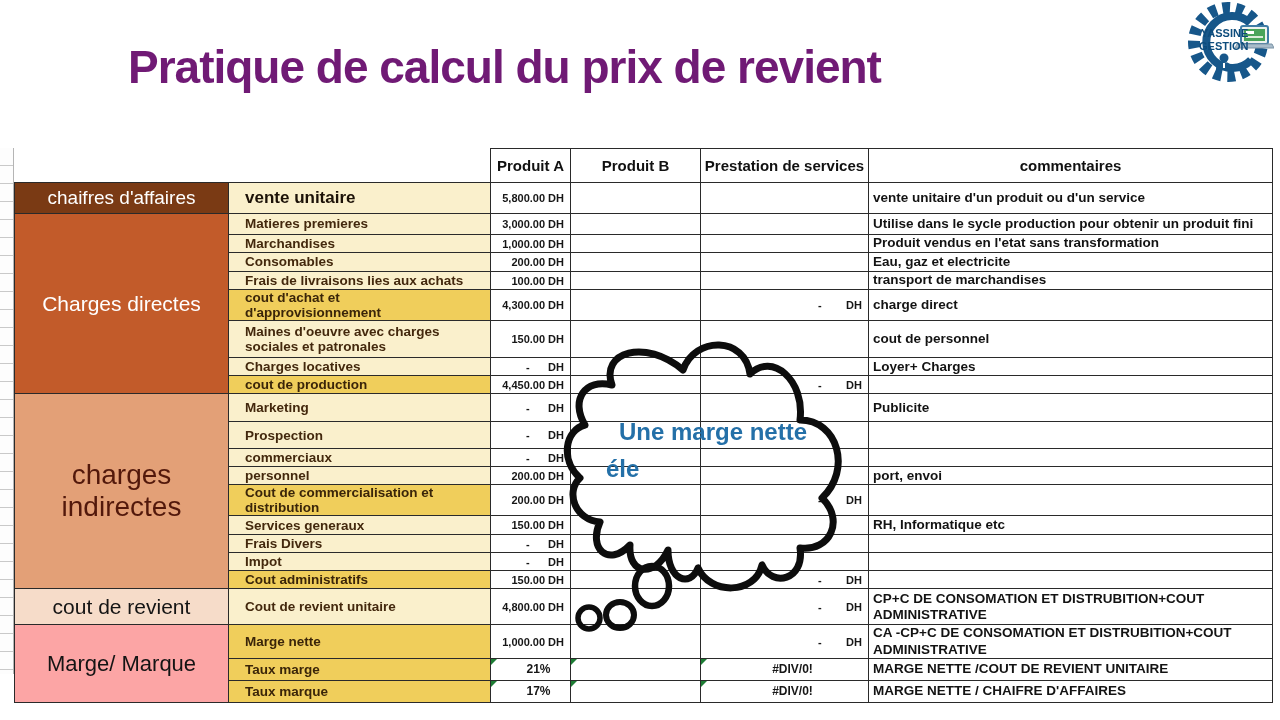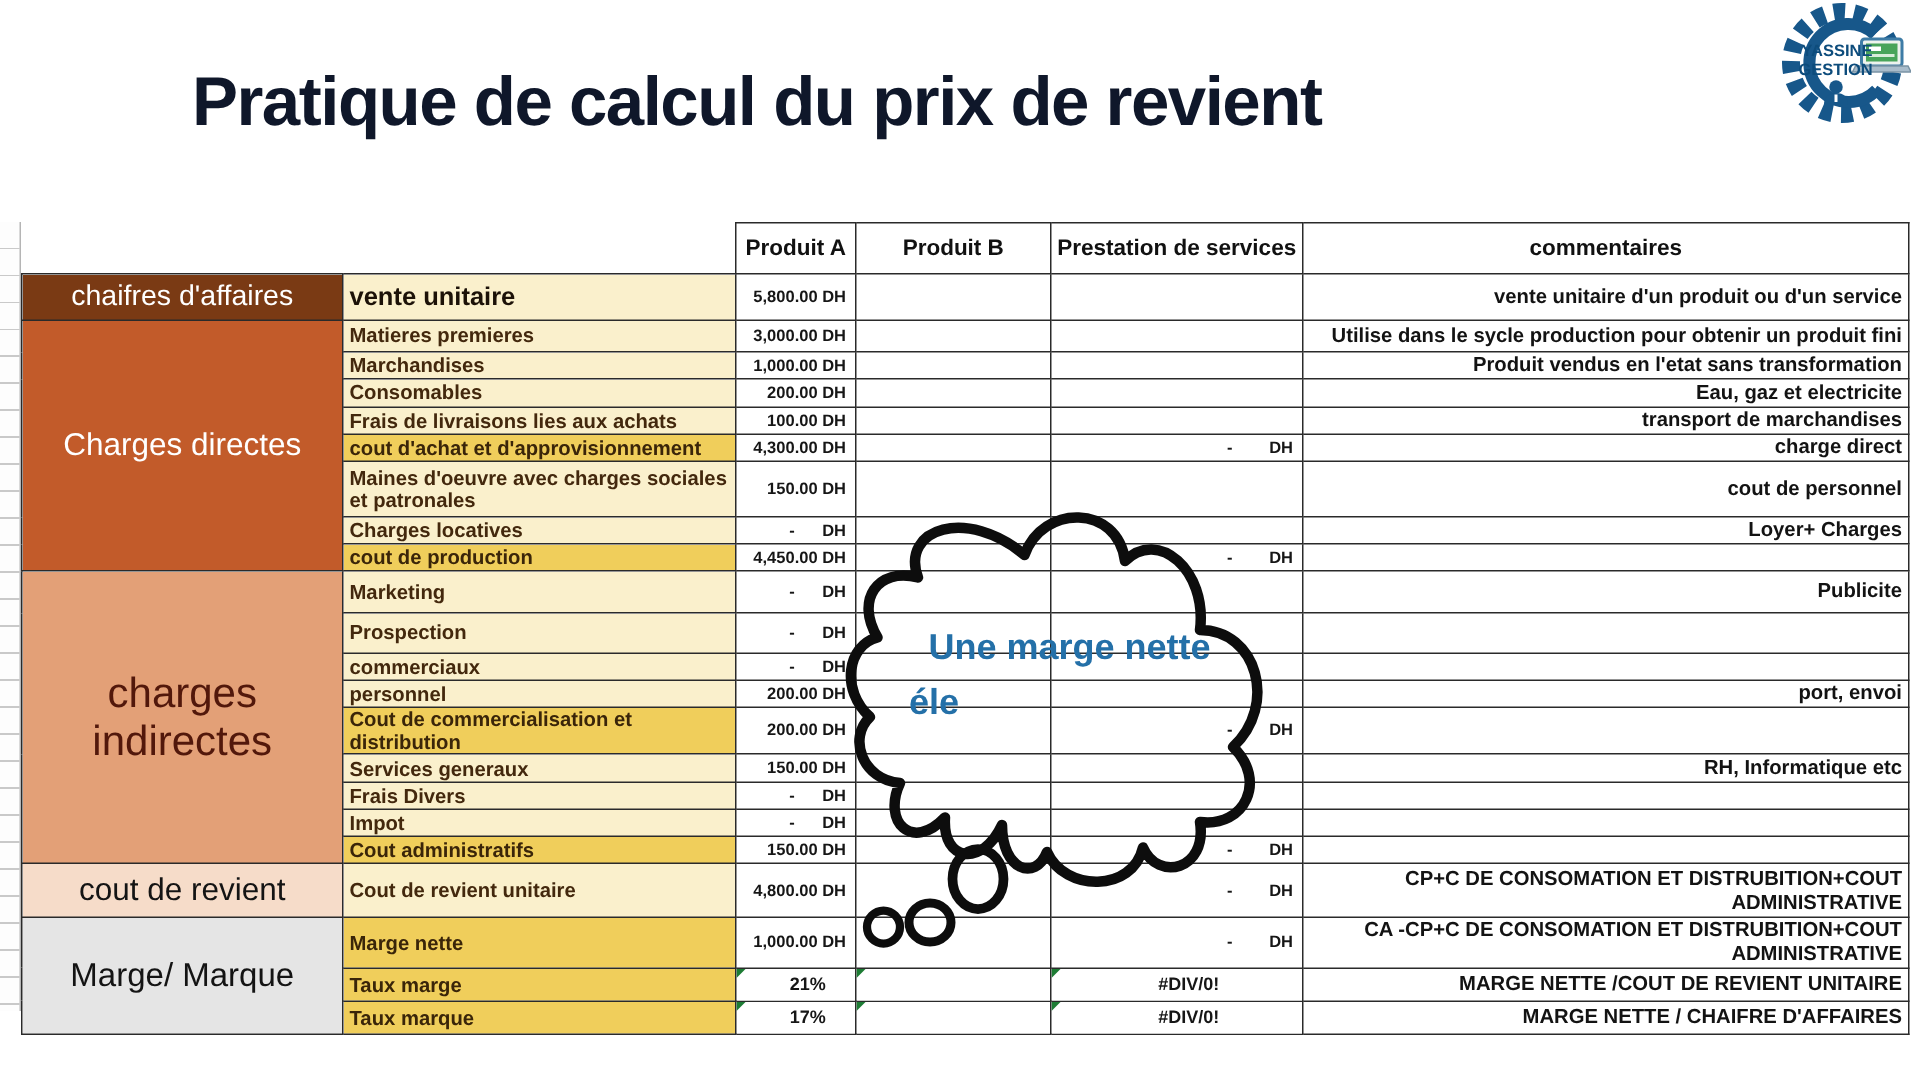--- a/index.html
+++ b/index.html
@@ -1,48 +1,48 @@
 <!DOCTYPE html>
 <html><head>
 <meta charset="utf-8">
 <style>
   html,body{margin:0;padding:0;}
   body{width:1280px;height:720px;background:#ffffff;position:relative;overflow:hidden;
        font-family:"Liberation Sans",sans-serif;}
 
   .page-title{position:absolute;left:128px;top:40px;width:950px;
-       font-size:46px;font-weight:800;color:#0f172a;letter-spacing:-1px;}
+       font-size:46px;font-weight:800;color:#701a75;letter-spacing:-1px;}
 
   
   .logo{position:absolute;left:1184px;top:2px;width:90px;height:82px;}
 
   
   .gutter{position:absolute;left:0;top:148px;width:13px;height:526px;background:#fdfdfd;
        border-right:1px solid #b5b5b5;
        background-image:repeating-linear-gradient(to bottom,transparent 0,transparent 17px,#c9c9c9 17px,#c9c9c9 18px);}
 
   
   .tbl-wrap{position:absolute;left:14px;top:148px;}
   table{border-collapse:collapse;table-layout:fixed;}
   td,th{border:1px solid #2a2a2a;overflow:hidden;vertical-align:middle;box-sizing:border-box;}
   th{height:33px;font-size:15px;font-weight:700;color:#111;background:#fff;text-align:center;}
   .ghost{border:none;background:transparent;}
   .cat{text-align:center;font-weight:400;vertical-align:middle;}
   .g-ca{background:#7a3a14;color:#fff;font-size:19px;}
   .g-cd{background:#c25b2a;color:#fff;font-size:21px;}
   .g-ci{background:#e3a077;color:#52180b;font-size:28px;}
   .g-cr{background:#f6dcc9;color:#141414;font-size:21px;}
-  .g-mm{background:#e5e5e5;color:#141414;font-size:22px;}
-  .lbl{background:#faf0cc;color:#43280d;font-weight:700;font-size:13.5px;padding:0 4px;line-height:1.12;}
+  .g-mm{background:#fca5a5;color:#141414;font-size:22px;}
+  .lbl{background:#faf0cc;color:#43280d;font-weight:700;font-size:13.5px;padding:0 16px;line-height:1.12;}
   .lbl.hl{background:#f0ce5b;color:#3a2509;}
   .lbl.big{font-size:17px;color:#1c1208;}
   .val{background:#fff;color:#161616;font-weight:700;font-size:11px;text-align:right;
        padding-right:6px;white-space:pre;}
   .val.ctr{text-align:center;padding-right:0;font-size:12px;padding-left:16px;}
-  .cmt{background:#fff;color:#131313;font-weight:700;font-size:13.5px;text-align:right;
+  .cmt{background:#fff;color:#131313;font-weight:700;font-size:13.5px;text-align:left;
        padding:0 4px;line-height:1.2;}
   .gt{position:relative;}
   .gt::before{content:"";position:absolute;top:0;left:0;width:0;height:0;
        border-top:6px solid #1d7c34;border-right:6px solid transparent;}
 
   
   .overlay{position:absolute;left:0;top:0;width:1280px;height:720px;pointer-events:none;}
   .bubble-text{position:absolute;pointer-events:none;font-weight:700;font-size:24px;color:#2470a8;}
   #bt1{left:619px;top:418px;}
   #bt2{left:606px;top:455px;}

